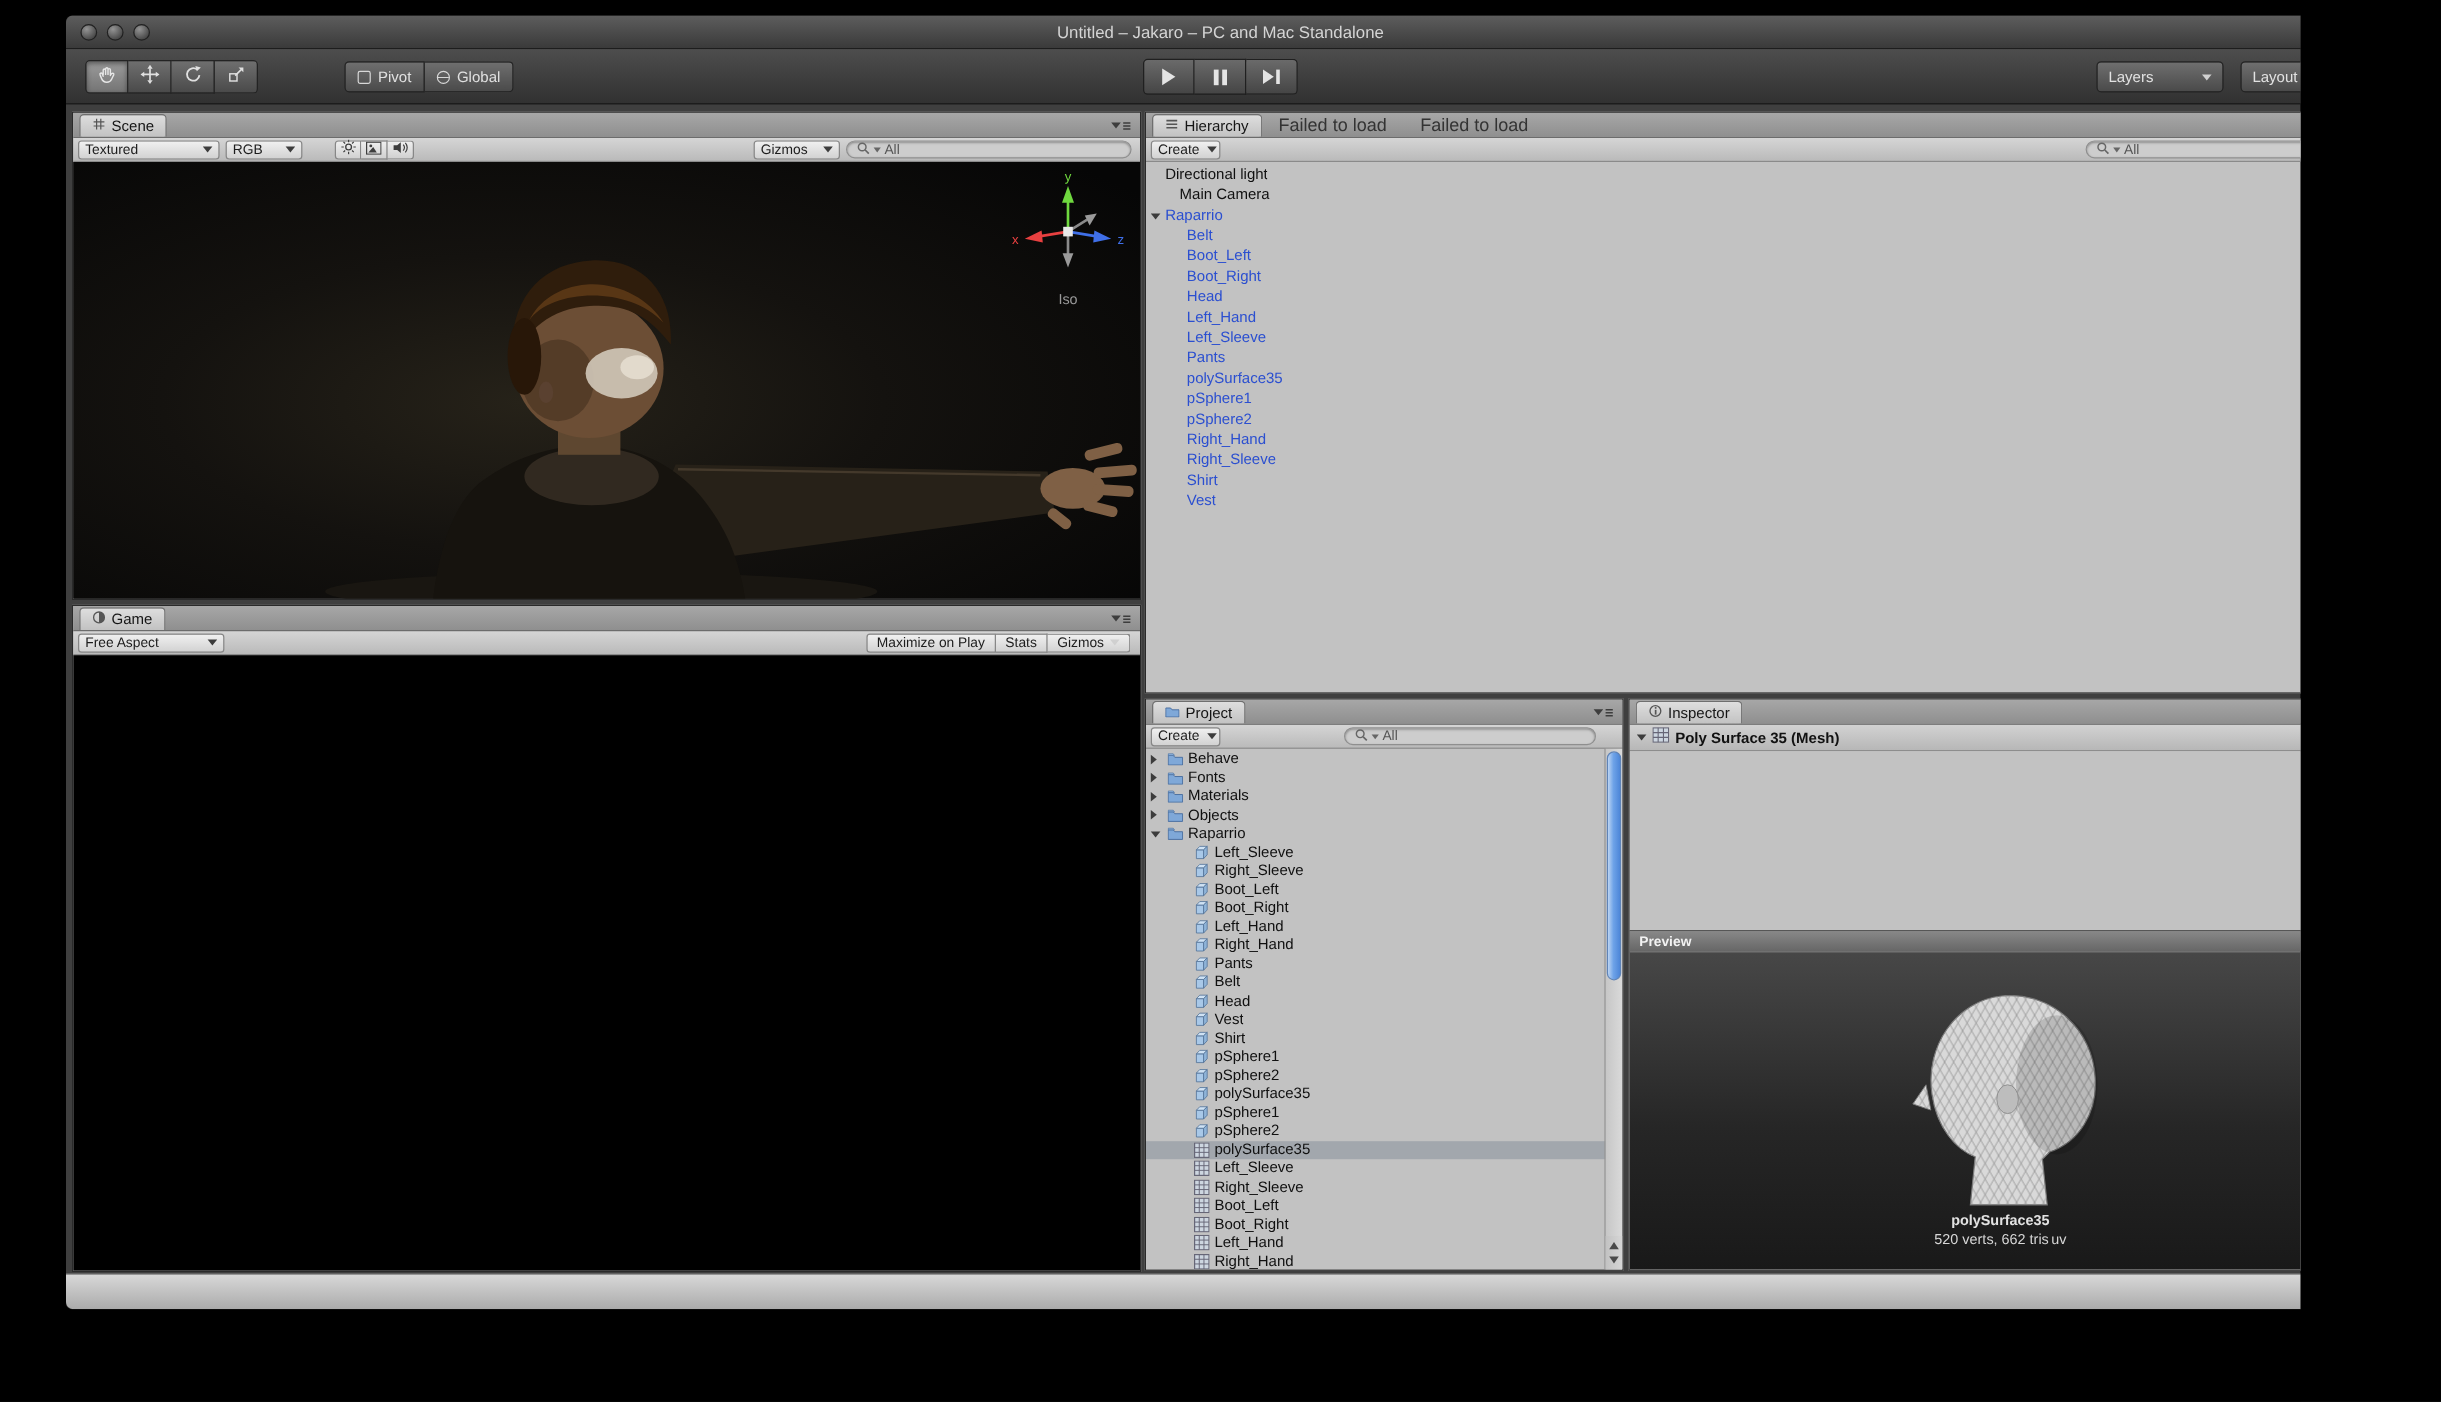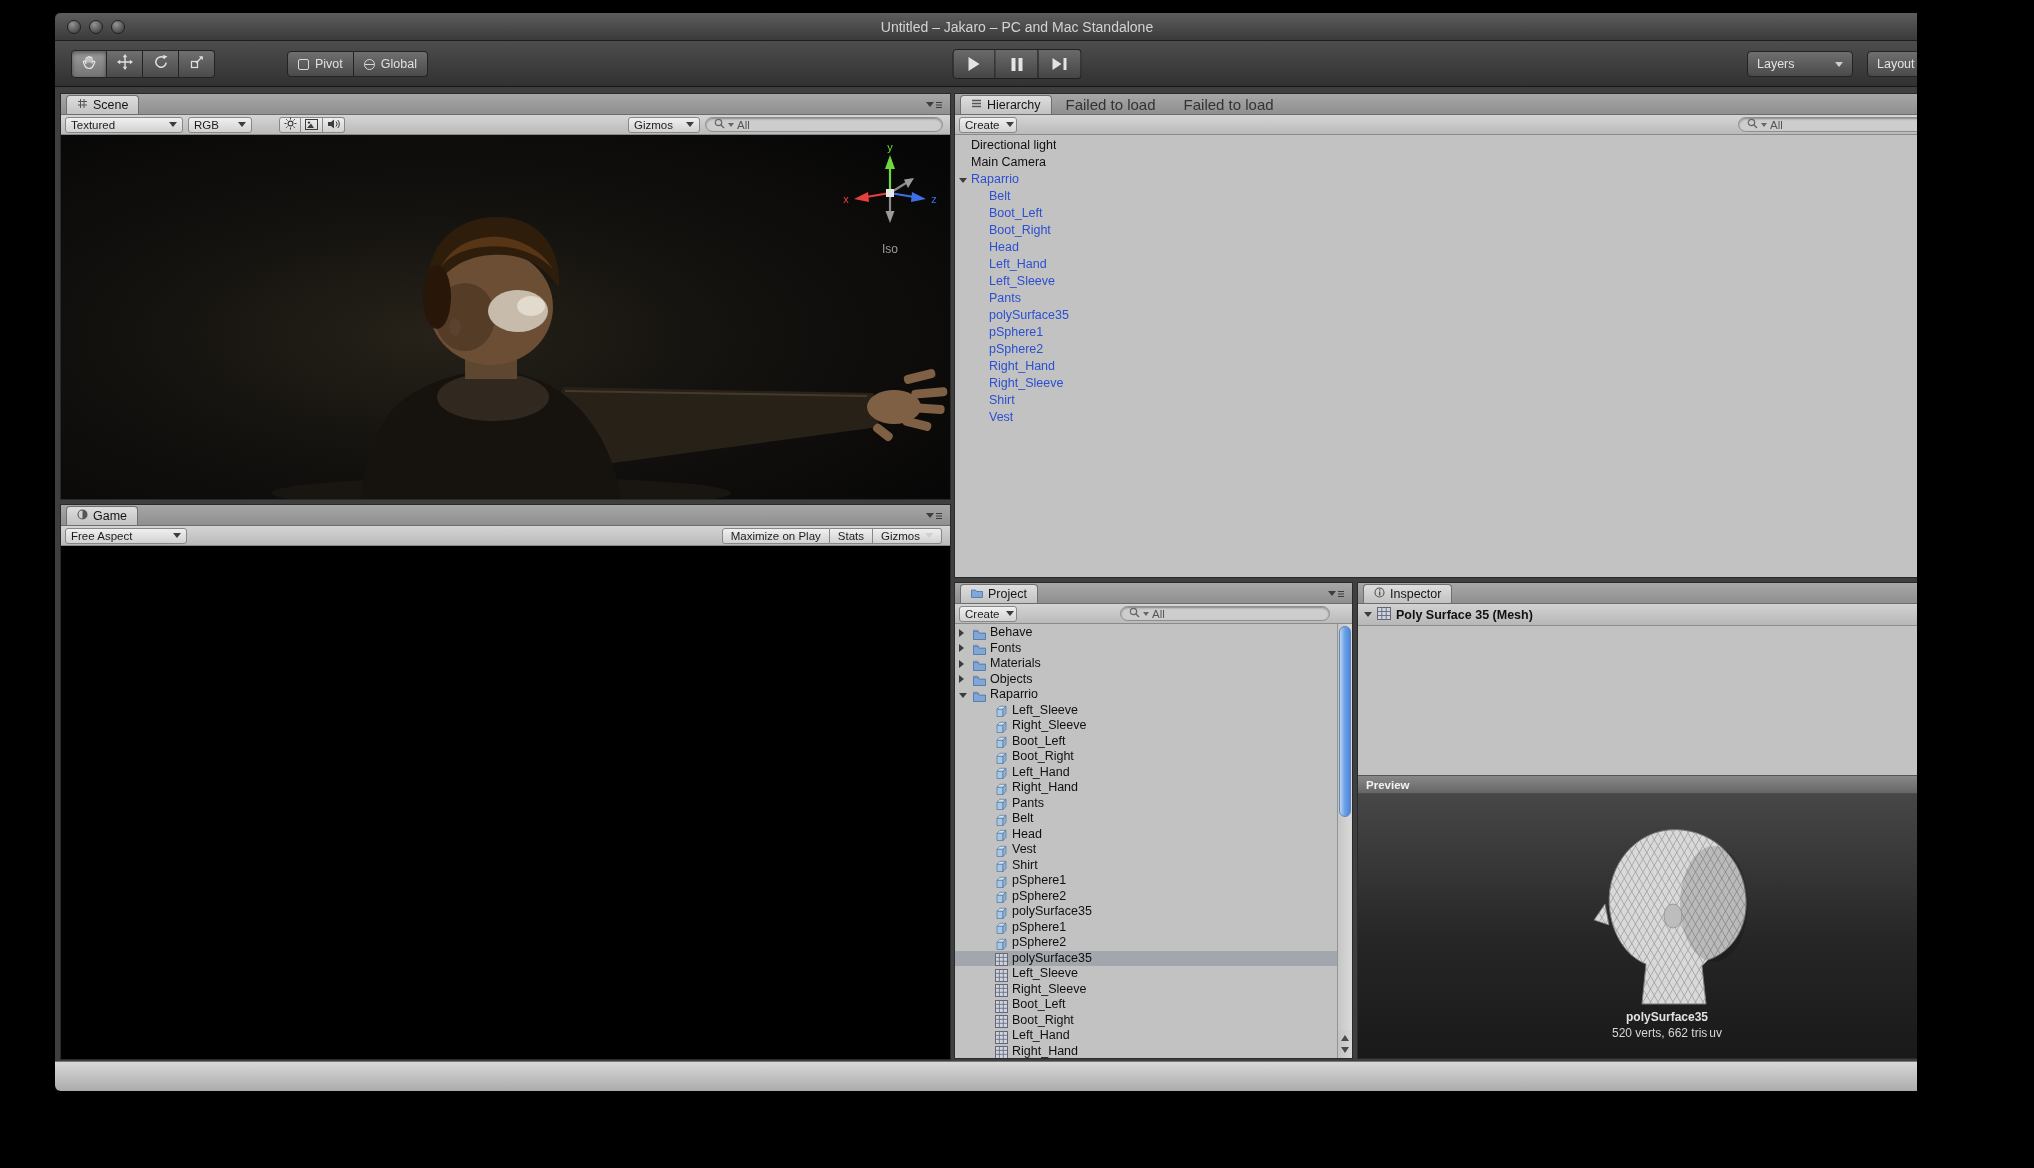--- a/index.html
+++ b/index.html
@@ -72,21 +72,21 @@
           font-size:11.5px;color:#555}
   .sarr{width:0;height:0;border-left:3px solid transparent;border-right:3px solid transparent;border-top:4px solid #666}
   .toggle{width:22px;height:16px;background:linear-gradient(#efefef,#d0d0d0);border:1px solid #878787;
           border-left:none;display:flex;align-items:center;justify-content:center}
   .toggle:first-child{border-left:1px solid #878787;border-radius:3px 0 0 3px}
   .toggle:last-child{border-radius:0 3px 3px 0}
   .togglegroup{display:flex;margin-left:22px}
   
   .hrow{position:relative;height:17px;line-height:17px;font-size:12.5px;color:#101010;white-space:nowrap;display:flex;align-items:center}
   .hrow.blue .rowlabel{color:#2b4fd0}
-  .prow{position:relative;height:15.5px;line-height:15.5px;font-size:12.5px;color:#101010;white-space:nowrap;display:flex;align-items:flex-end;gap:4px}
+  .prow{position:relative;height:15.5px;line-height:15.5px;font-size:12.5px;color:#101010;white-space:nowrap;display:flex;align-items:center;gap:4px}
   .prow.selected{background:#a2a7ad}
   .rowlabel{overflow:hidden;text-overflow:ellipsis}
   .tri{position:absolute;left:4px;top:50%;margin-top:-4px;width:0;height:0;
        border-top:4px solid transparent;border-bottom:4px solid transparent;border-left:5px solid #3c3c3c}
   .tri.down{margin-top:-2px;border-left:4px solid transparent;border-right:4px solid transparent;
             border-top:5px solid #3c3c3c;border-bottom:none}
   .picon{display:inline-flex;width:14px;height:13px;align-items:center;justify-content:center;flex:none}
   
   .vscroll{position:absolute;top:41px;right:0;bottom:0;width:15px;background:linear-gradient(90deg,#c6c6c6,#dadada);
            border-left:1px solid #949494}
@@ -401,21 +401,21 @@
                 <line x1="7" y1="7" x2="10" y2="10" stroke="#666" stroke-width="1.4"></line>
               </svg></span>
           <span class="sarr"></span>
           <span>All</span>
         </div>
       </div>
       <div style="height:443px;overflow:hidden;padding-top:2px">
           <div class="hrow" style="padding-left: 16px;">
             <span class="rowlabel">Directional light</span>
           </div>
-          <div class="hrow" style="padding-left: 16px;">
+          <div class="hrow" style="padding-left: 28px;">
             <span class="rowlabel">Main Camera</span>
           </div>
           <div class="hrow blue" style="padding-left: 16px;">
             <span class="tri down"></span>
             <span class="rowlabel">Raparrio</span>
           </div>
           <div class="hrow blue" style="padding-left: 34px;">
             <span class="rowlabel">Belt</span>
           </div>
           <div class="hrow blue" style="padding-left: 34px;">

